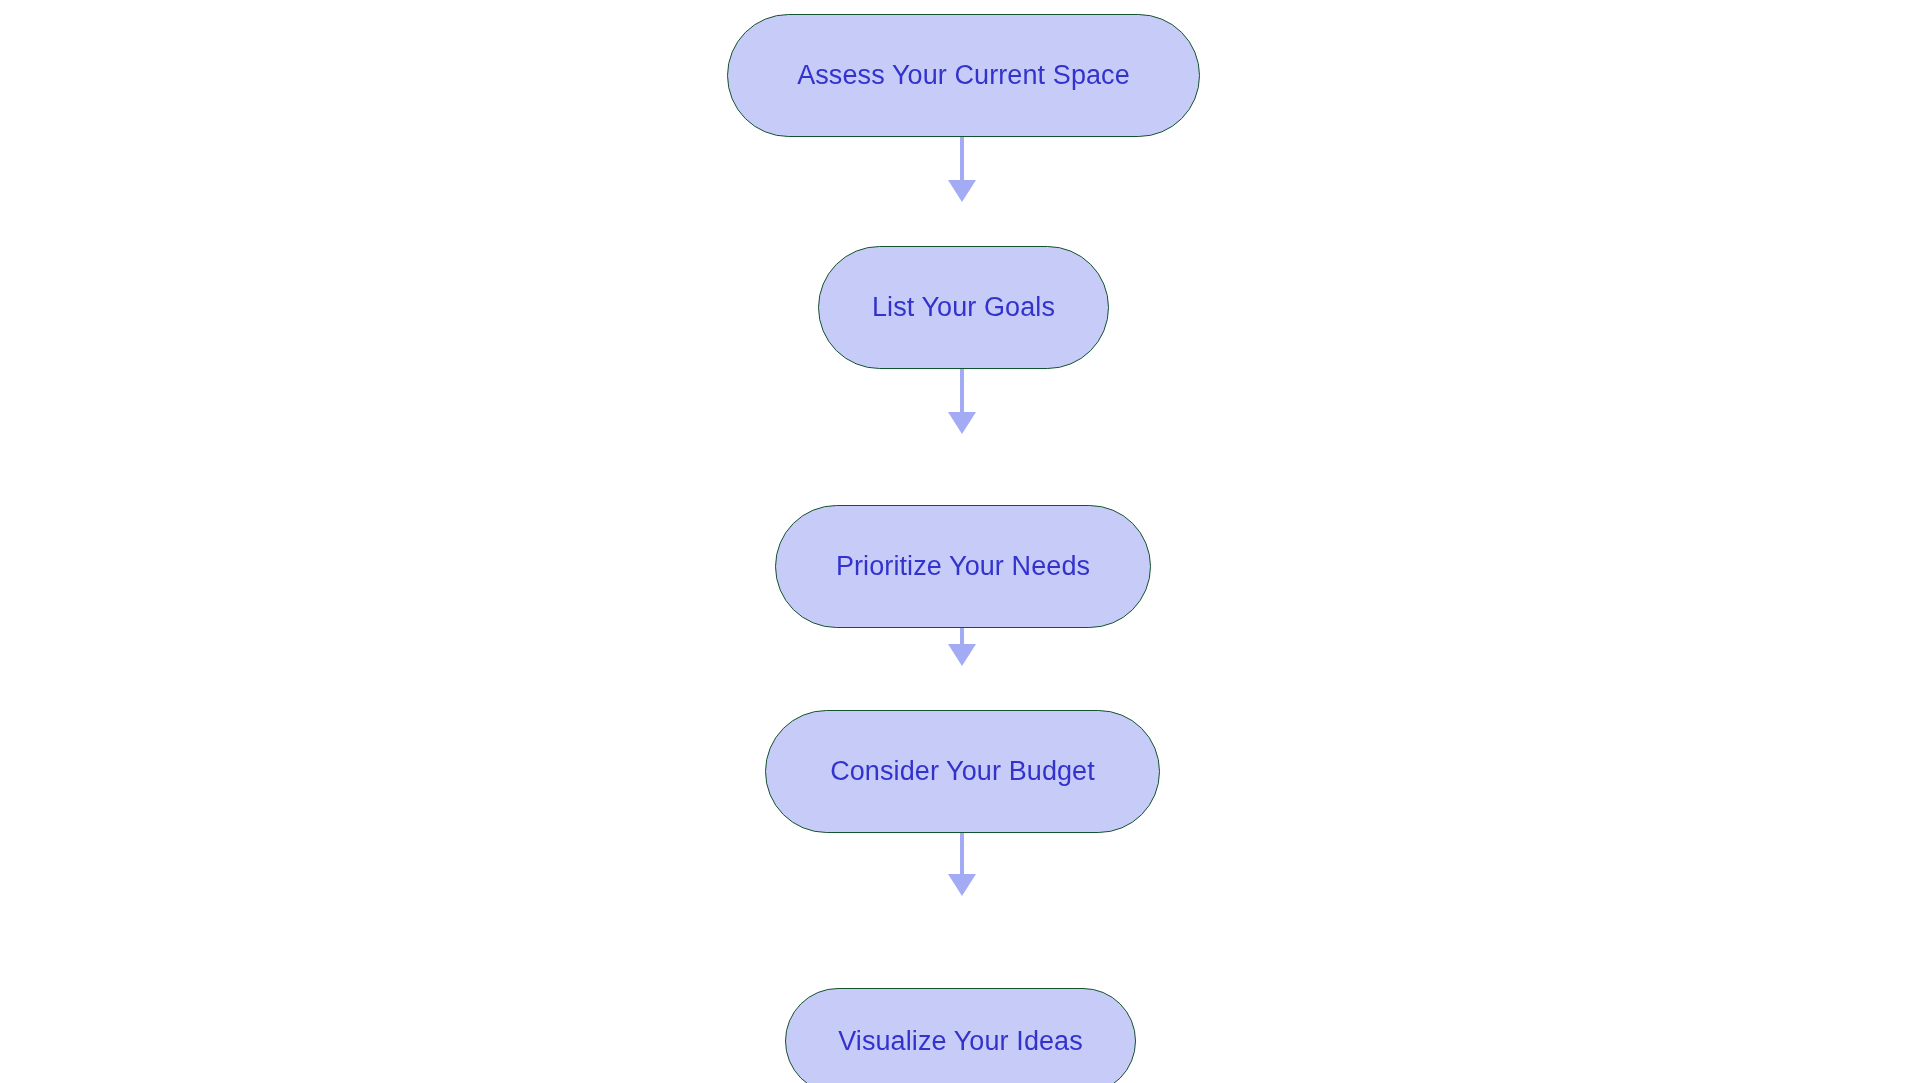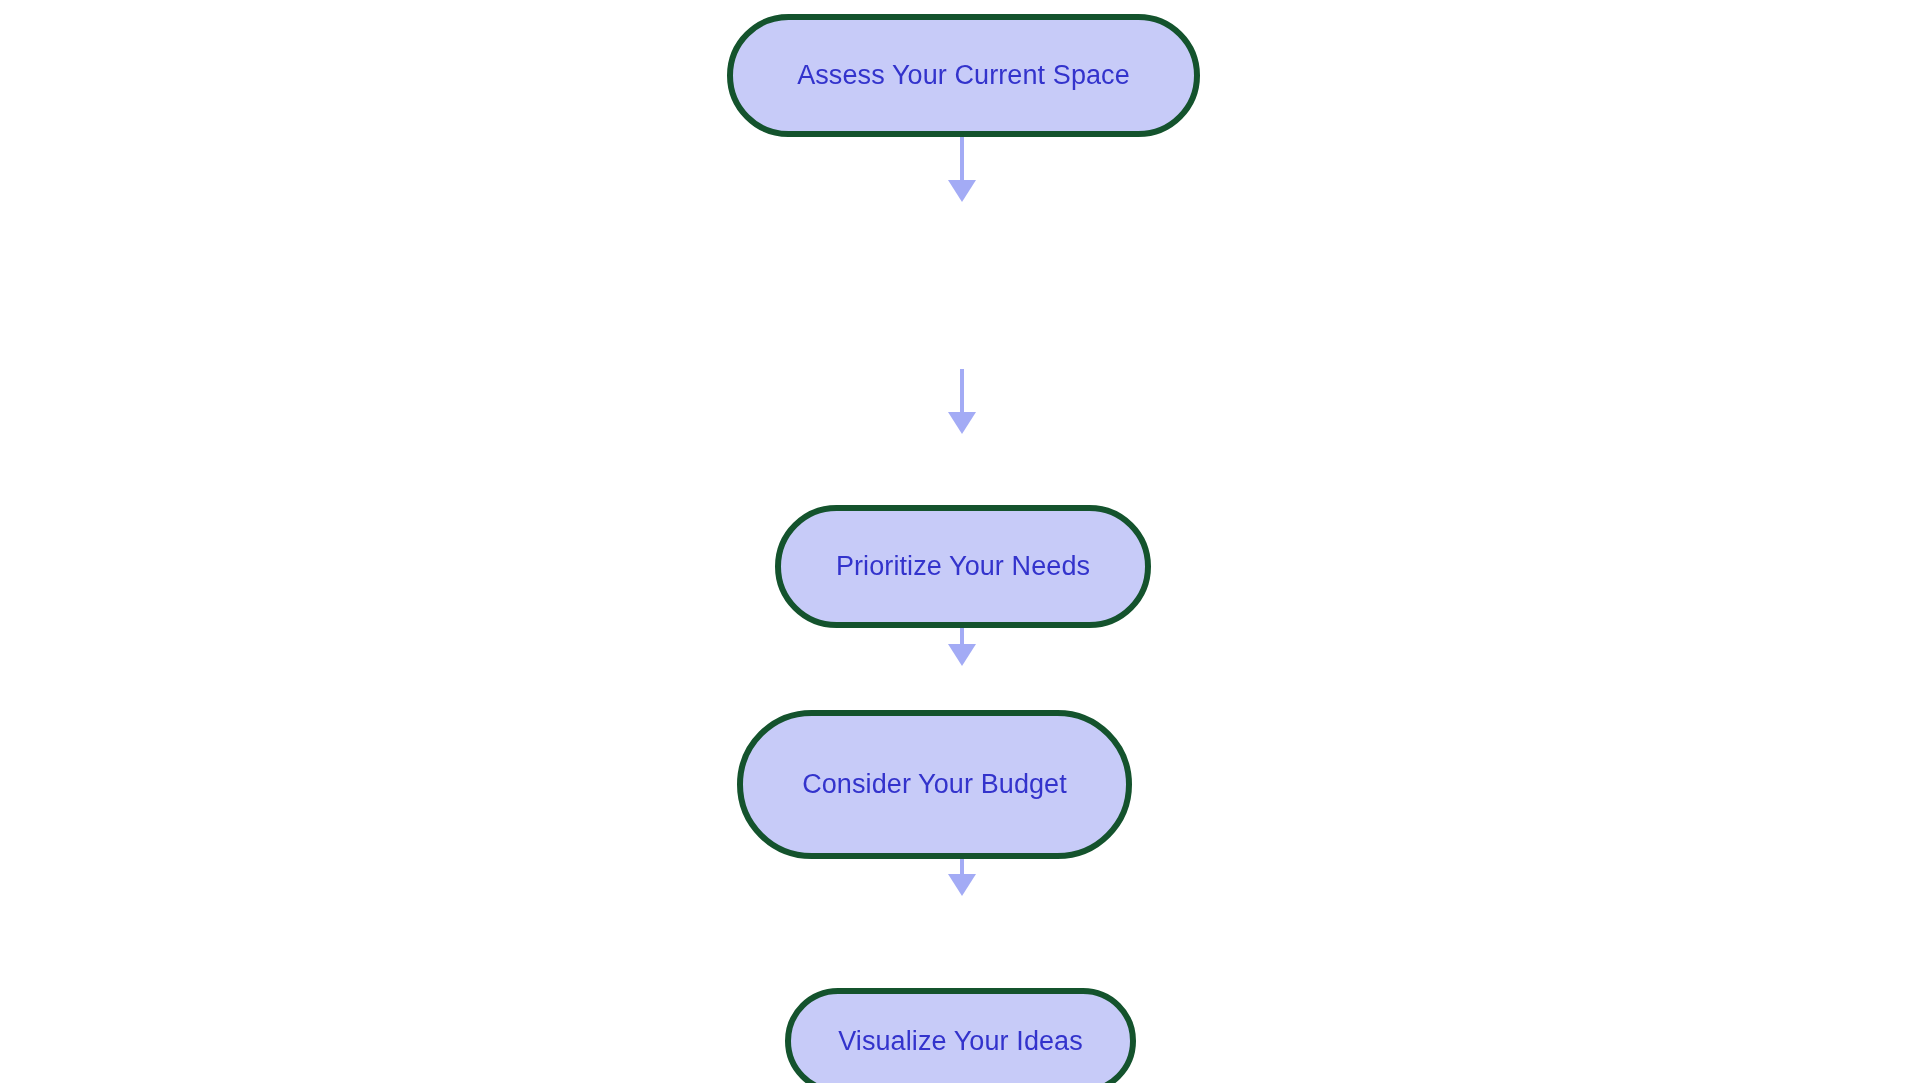--- a/index.html
+++ b/index.html
@@ -20,21 +20,21 @@
     width: 1920px;
     height: 1083px;
     background: #ffffff;
   }
 
   
   .node {
     position: absolute;
     box-sizing: border-box;
     background: #c7cbf8;
-    border: 6px solid #14532d;
+    border: 1px solid #14532d;
     border-radius: 999px;
     display: flex;
     align-items: center;
     justify-content: center;
     -webkit-user-select: none;
     user-select: none;
   }
   .node-label {
     color: #3333cc;
     font-family: "Liberation Sans", sans-serif;
@@ -42,21 +42,21 @@
     font-weight: 400;
     line-height: 1;
     letter-spacing: 0.1px;
     white-space: nowrap;
   }
 
   
   #node-0 { left: 727px;  top: 14px;   width: 473px; height: 123px; }
   #node-1 { left: 818px;  top: 246px;  width: 291px; height: 123px; }
   #node-2 { left: 775px;  top: 505px;  width: 376px; height: 123px; }
-  #node-3 { left: 737px;  top: 710px;  width: 395px; height: 149px; }
+  #node-3 { left: 765px;  top: 710px;  width: 395px; height: 123px; }
   #node-4 { left: 785px;  top: 988px;  width: 351px; height: 106px; }
 
   
   .edge {
     position: absolute;
     left: 0;
     top: 0;
     width: 1920px;
     height: 1083px;
     pointer-events: none;
@@ -96,20 +96,23 @@
     <g>
       <line class="edge-line" x1="962" y1="833" x2="962" y2="876"></line>
       <polygon class="edge-head" points="948,874 976,874 962,896"></polygon>
     </g>
   </svg>
 
   <div class="node" id="node-0">
     <span class="node-label">Assess Your Current Space</span>
   </div>
 
+  <div class="node" id="node-1">
+    <span class="node-label">List Your Goals</span>
+  </div>
 
   <div class="node" id="node-2">
     <span class="node-label">Prioritize Your Needs</span>
   </div>
 
   <div class="node" id="node-3">
     <span class="node-label">Consider Your Budget</span>
   </div>
 
   <div class="node" id="node-4">

